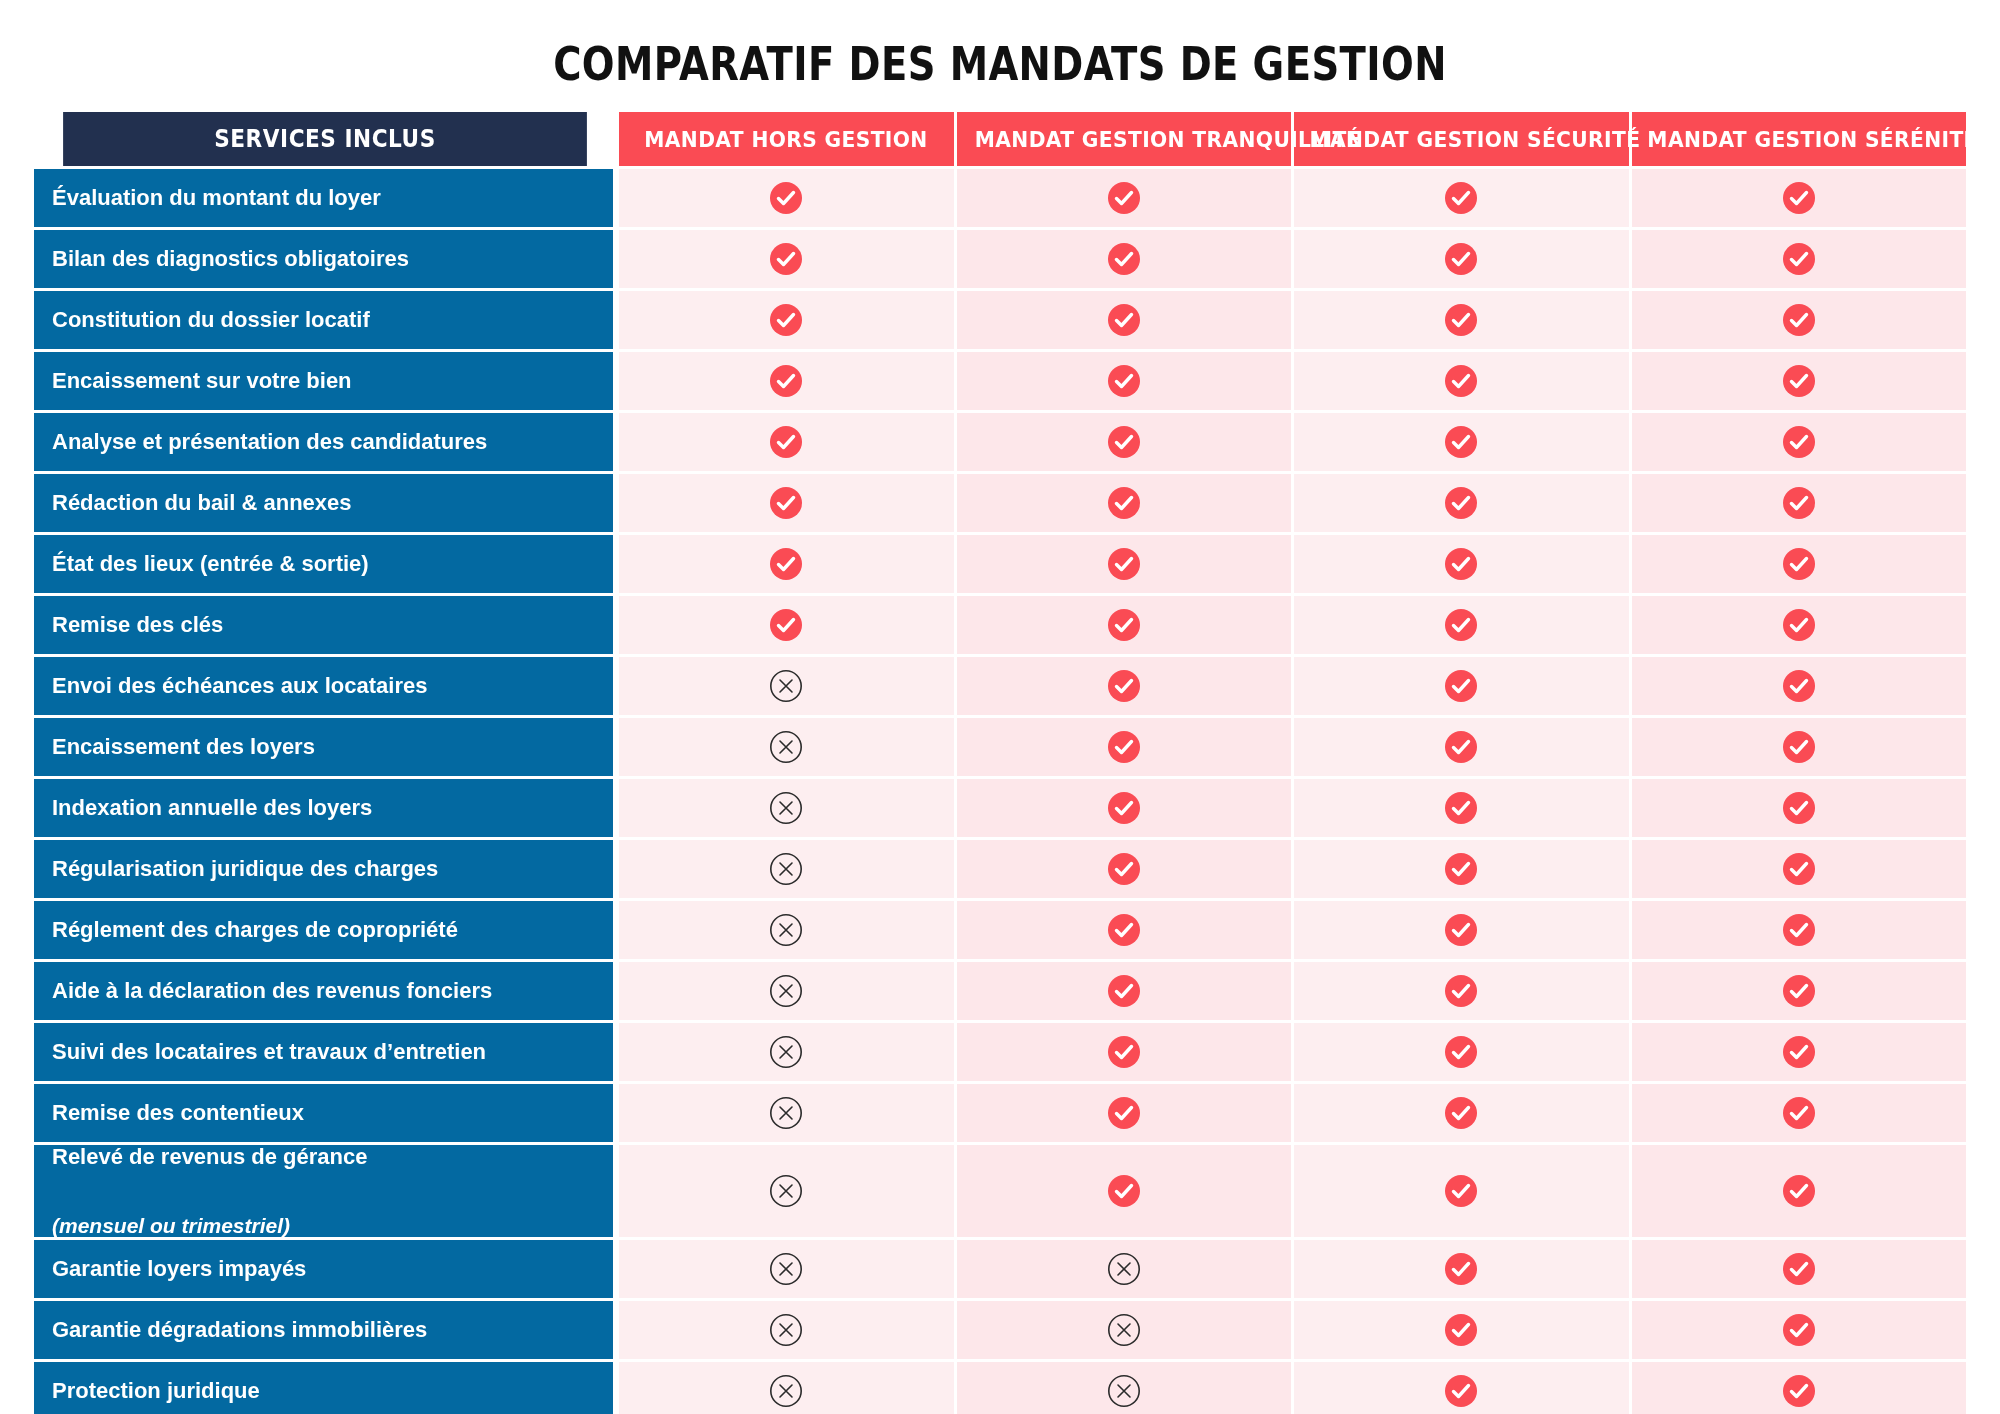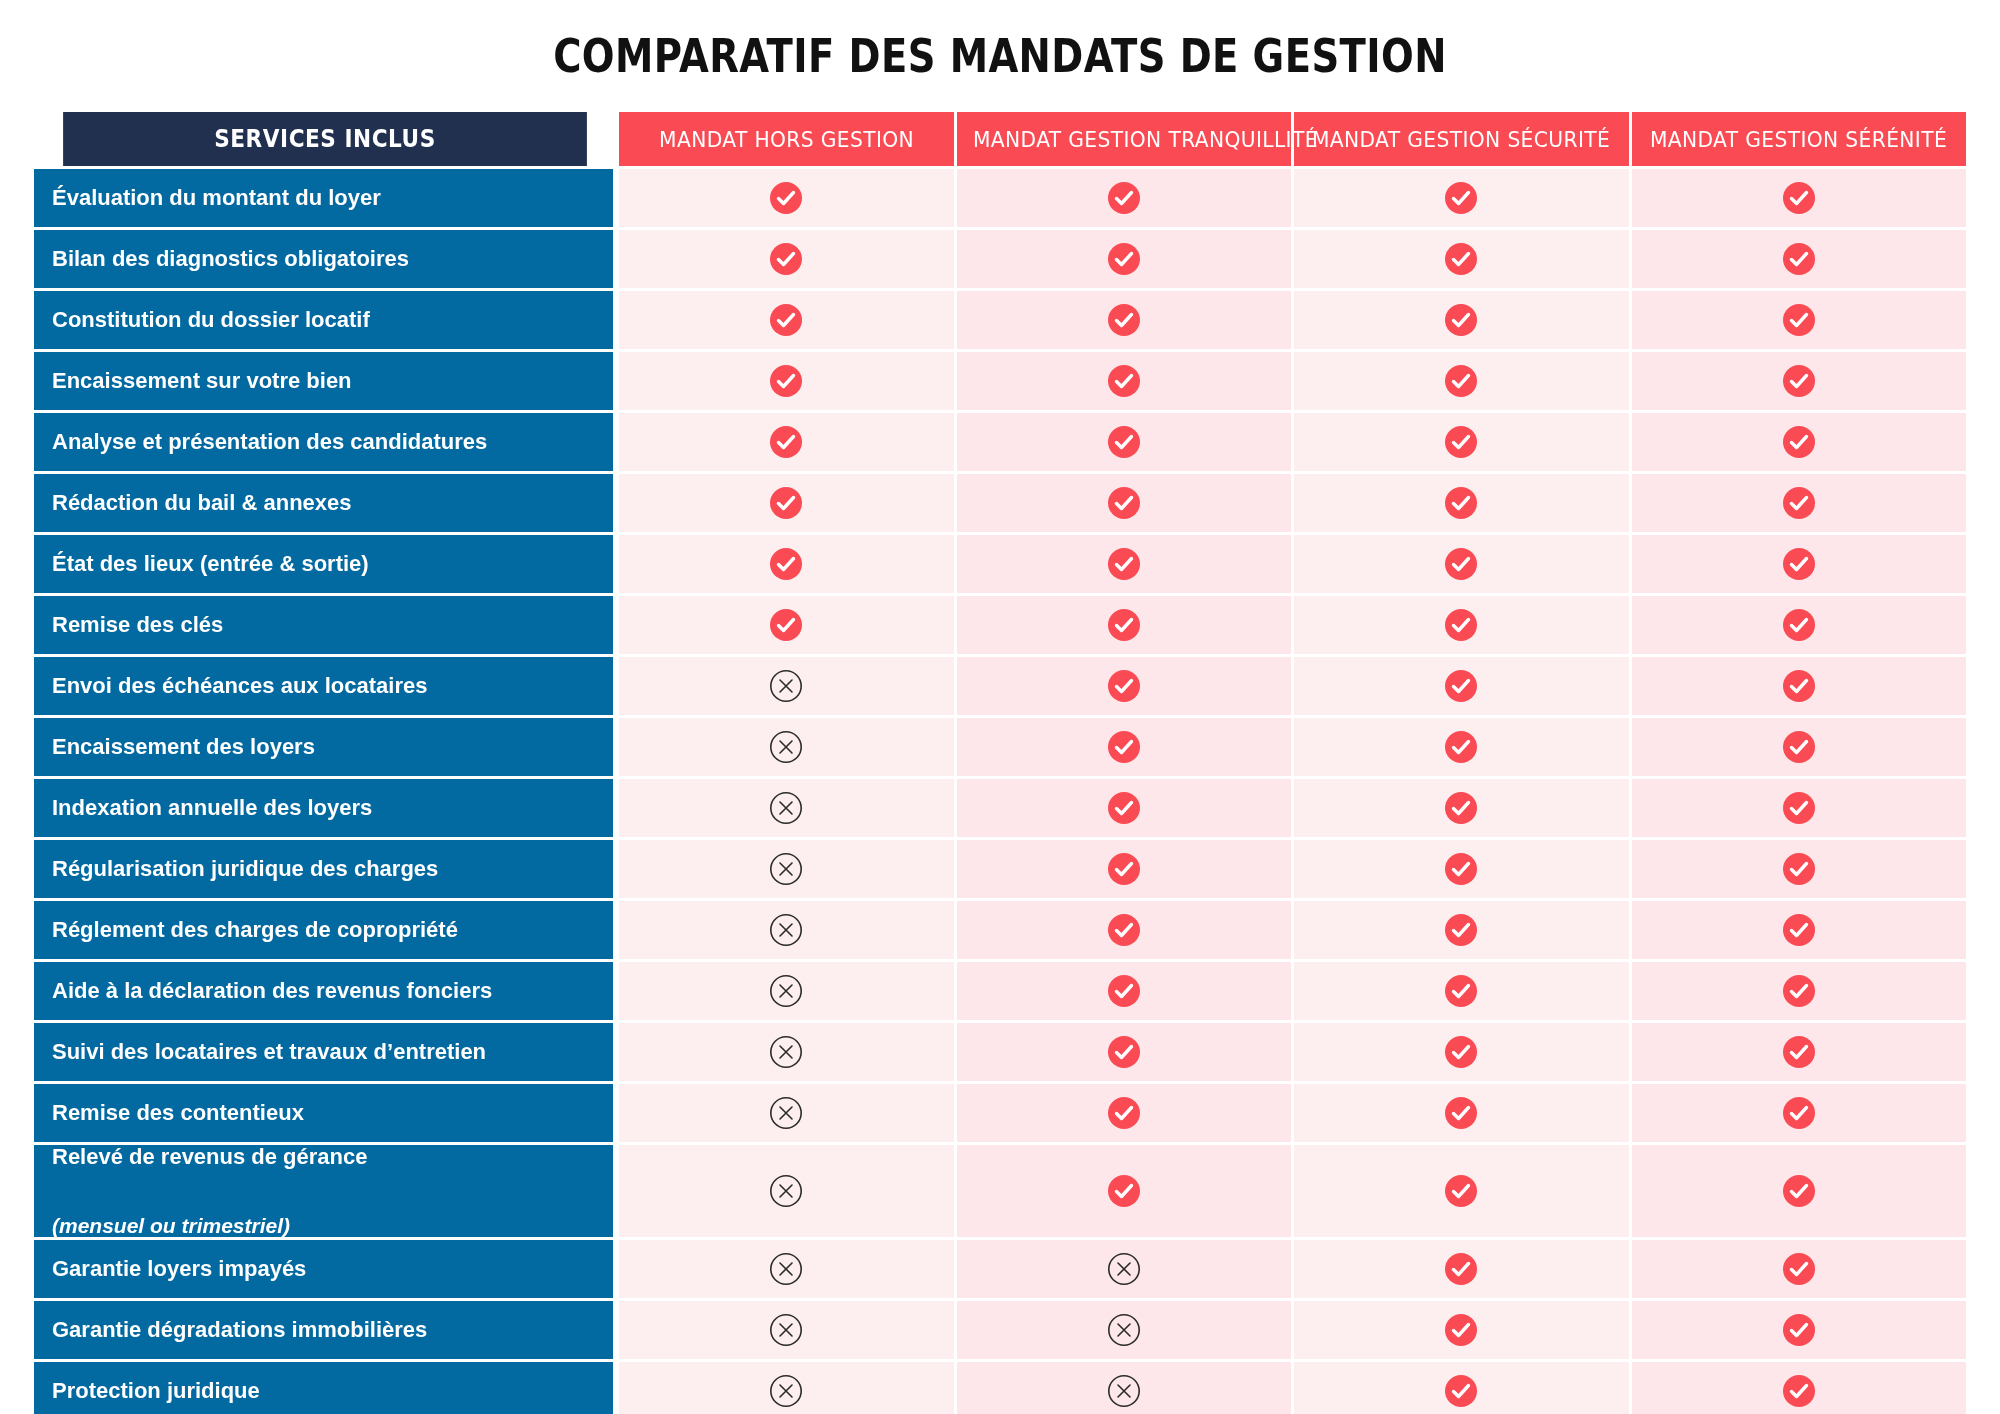--- a/index.html
+++ b/index.html
@@ -11,21 +11,21 @@
     overflow: hidden;
   }
   body {
     font-family: "Liberation Sans", sans-serif;
   }
   .page {
     position: relative;
     width: 2000px;
     height: 1062px;
     box-sizing: border-box;
-    padding: 4px;
+    padding: 12px;
   }
   .title {
     text-align: center;
     font-family: "DejaVu Sans", sans-serif;
     font-weight: bold;
     font-size: 47px;
     letter-spacing: 0.5px;
     color: #111111;
     margin: 0;
     padding-top: 24px;
@@ -56,21 +56,21 @@
     letter-spacing: 0.6px;
     height: 52px;
     text-align: center;
     transform: scaleX(0.9);
     width: 580px;
   }
   th.col-plan {
     background: #fa4b54;
     color: #ffffff;
     font-family: "DejaVu Sans", sans-serif;
-    font-weight: normal;
+    font-weight: bold;
     font-size: 22px;
     letter-spacing: 0.4px;
     height: 52px;
     text-align: center;
     border-left: 3px solid #ffffff;
     white-space: nowrap;
   }
   th.col-plan span.lbl {
     display: inline-block;
     transform: scaleX(0.92);

